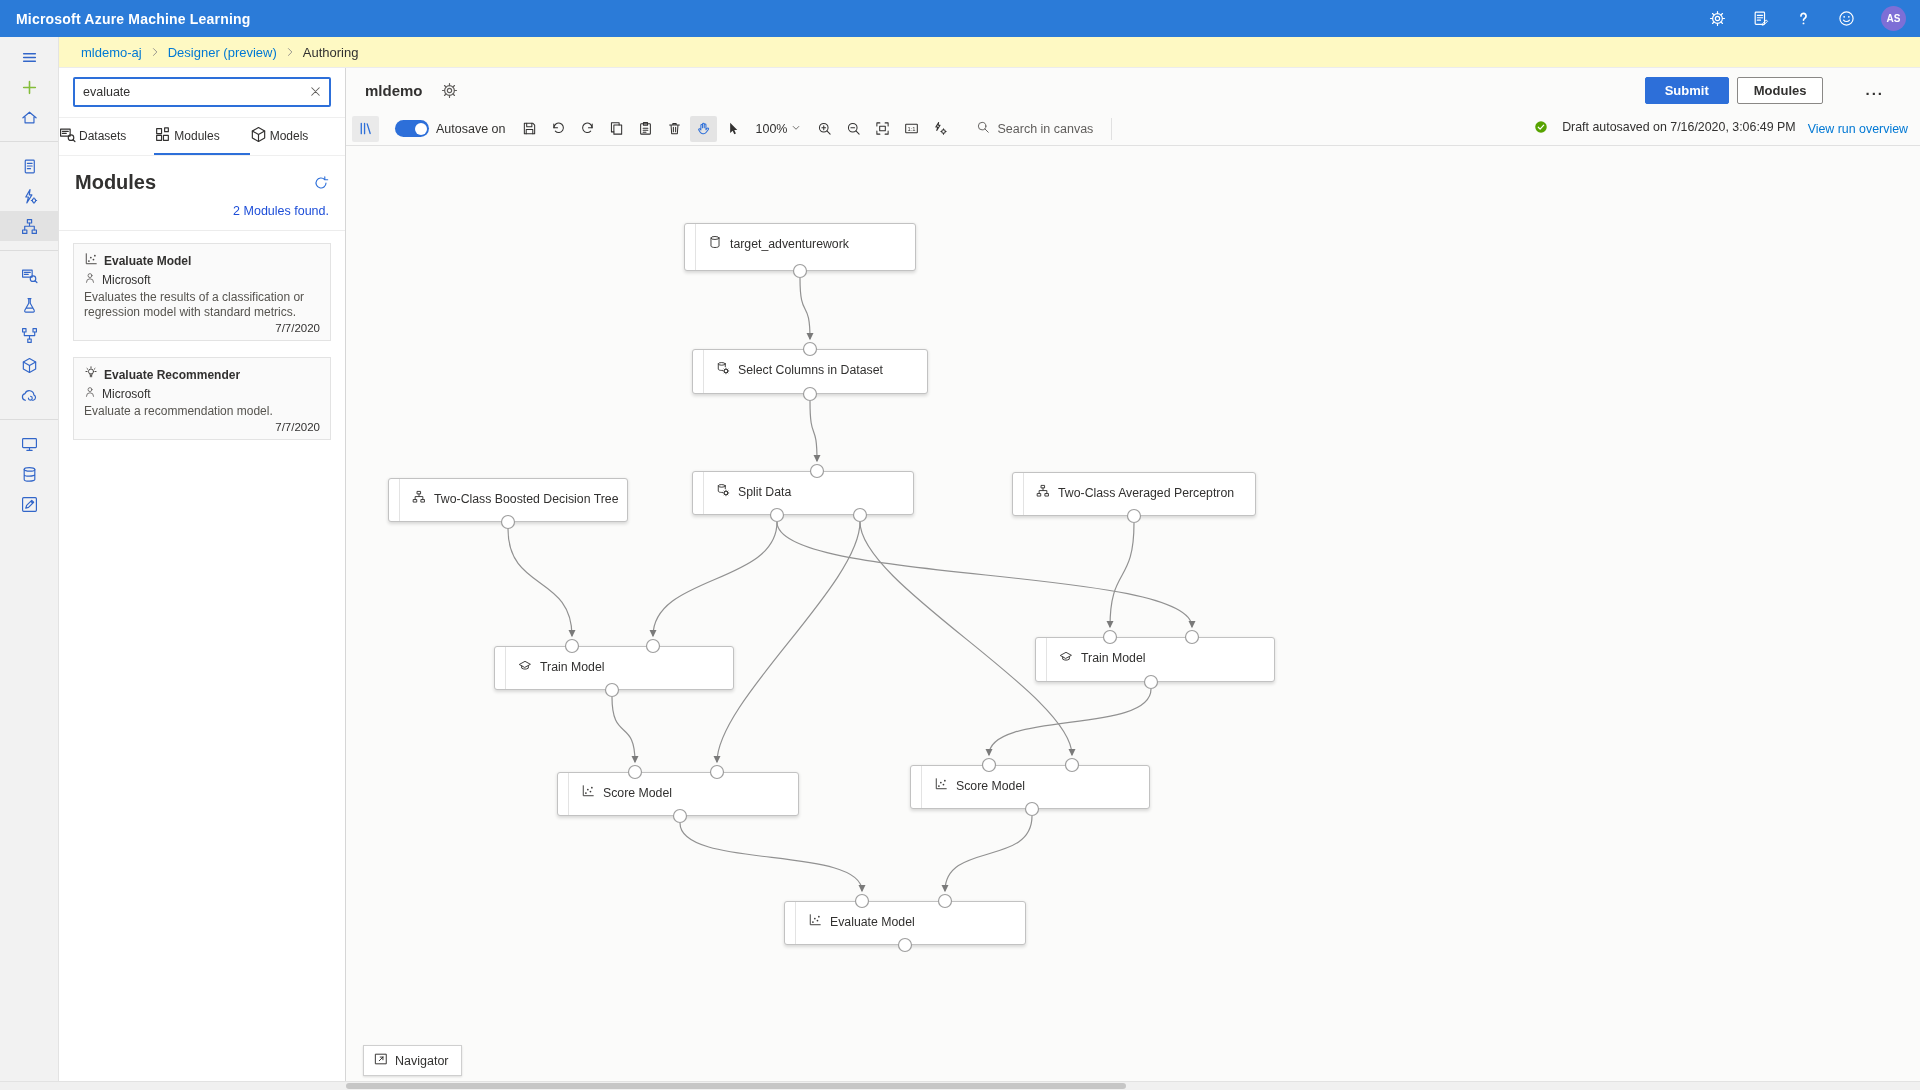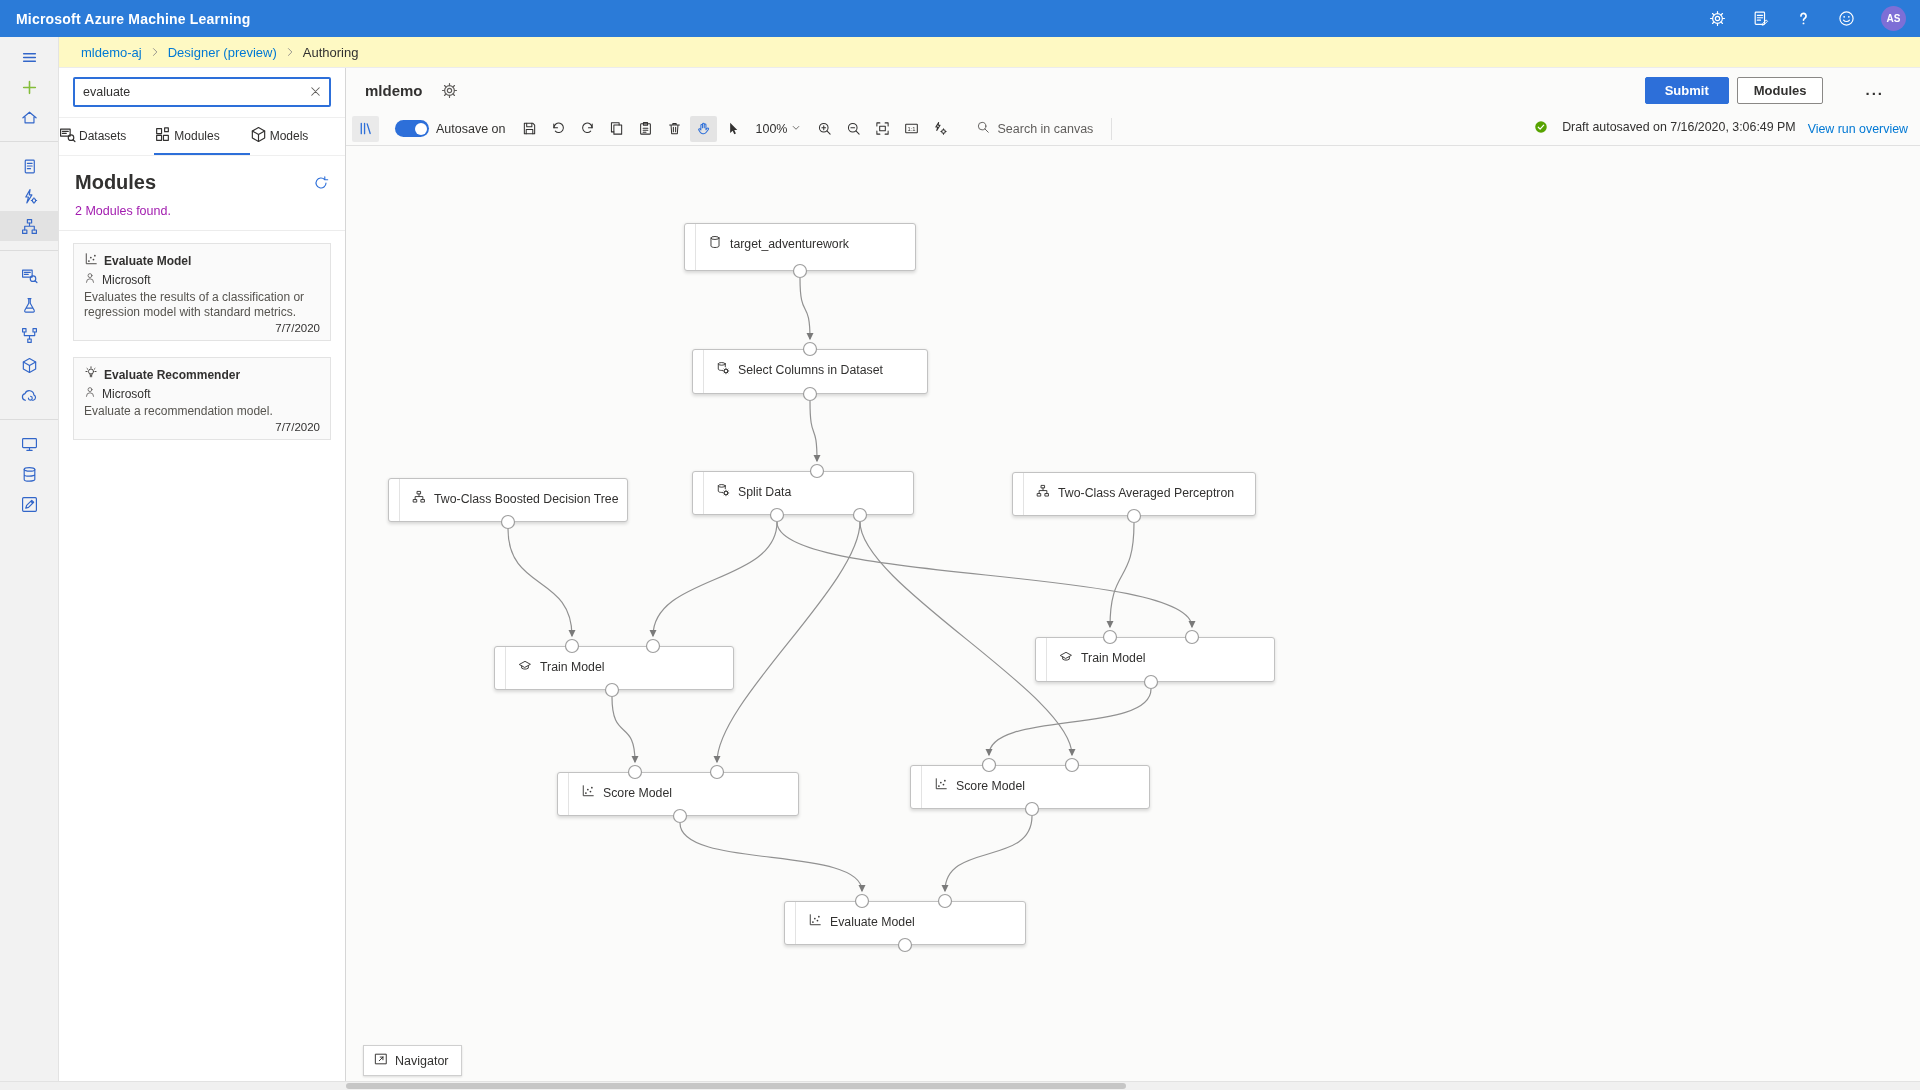--- a/index.html
+++ b/index.html
@@ -43,21 +43,21 @@
   .search-clear svg { width:15px; height:15px; }
   .tabs { display:flex; border-bottom:1px solid #efefef; }
   .tab { flex:1; display:flex; flex-direction:row; align-items:center; gap:3px; padding:8px 0 7px; cursor:pointer; color:#323130; border-bottom:2px solid transparent; }
   .tab svg { width:17px; height:17px; color:#323130; }
   .tab.active { border-bottom-color:#2d6fd9; }
   .tab .tab-label { font-size:12px; }
   .panel-head { display:flex; align-items:center; justify-content:space-between; padding:15px 16px 2px 16px; }
   .panel-title { font-size:20px; font-weight:600; }
   .refresh-btn { color:#2d6fd9; cursor:pointer; width:16px; height:16px; }
   .refresh-btn svg { width:16px; height:16px; }
-  .panel-count { padding:8px 16px 12px; font-size:12.5px; color:#a21caf; border-bottom:1px solid #ececec; }
+  .panel-count { padding:8px 16px 12px; font-size:12.5px; color:#1d4ed8; border-bottom:1px solid #ececec;text-align:right; }
   .cards { padding:12px 14px; display:flex; flex-direction:column; gap:16px; overflow:hidden; }
   .card { background:#fafafa; border:1px solid #e3e3e3; padding:8px 10px 6px; cursor:pointer; }
   .card-title-row { display:flex; align-items:center; gap:6px; font-weight:bold; font-size:12px; }
   .card-title-row svg { width:14px; height:14px; color:#484644; flex:0 0 auto; }
   .card-author { display:flex; align-items:center; gap:6px; font-size:12px; color:#323130; margin-top:3px; }
   .card-author svg { width:12px; height:12px; color:#605e5c; }
   .card-desc { font-size:12px; color:#56544f; line-height:1.25; margin-top:3px; }
   .card-date { text-align:right; font-size:11.5px; color:#323130; margin-top:2px; }
 
   

